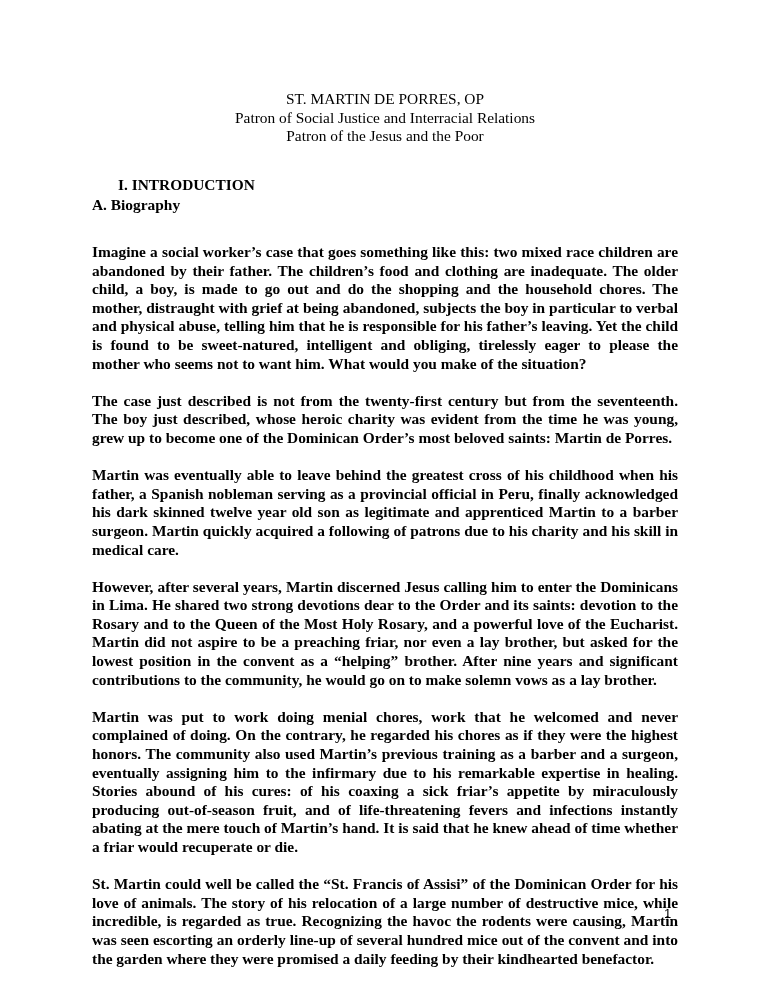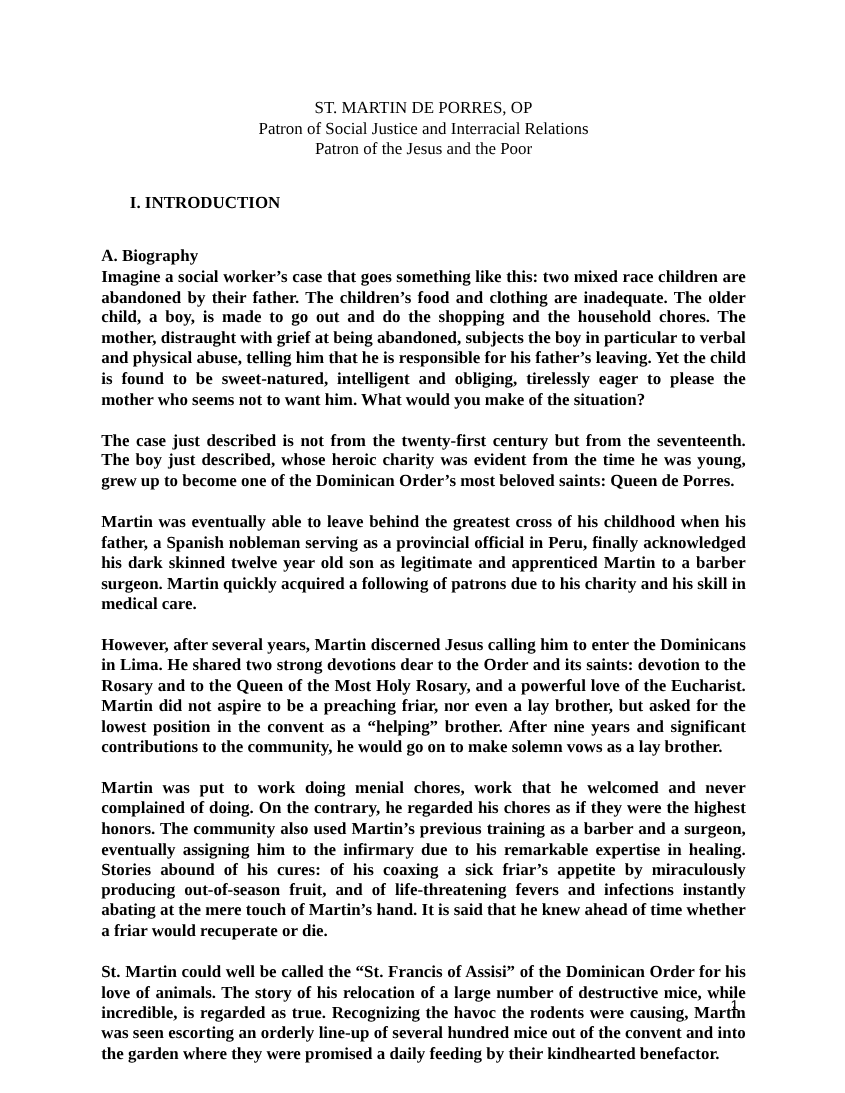--- a/index.html
+++ b/index.html
@@ -9,21 +9,21 @@
     background: #ffffff; color: #000000;
     font-family: "Liberation Serif", "DejaVu Serif", serif;
     font-size: 15.4px; line-height: 18.6px;
   }
   .title-block {
     position: absolute; left: 92px; width: 586px; top: 90px;
     text-align: center;
   }
   .title-block div { height: 18.6px; }
   .h1 { position: absolute; left: 92px; top: 176px; font-weight: bold; margin-left: 26px; }
-  .h2 { position: absolute; left: 92px; top: 224px; font-weight: bold; }
+  .h2 { position: absolute; left: 92px; top: 196px; font-weight: bold; }
   .body {
     position: absolute; left: 92px; top: 243px; width: 586px;
   }
   .body p {
     margin: 0 0 18.6px 0; text-align: justify; hyphens: none; font-weight: bold;
   }
   .page-number {
     position: absolute; left: 664px; top: 905px;
     font-family: "Liberation Sans", "DejaVu Sans", sans-serif;
     font-size: 13px; color: #000;
@@ -37,21 +37,21 @@
     <div>ST. MARTIN DE PORRES, OP</div>
     <div>Patron of Social Justice and Interracial Relations</div>
     <div>Patron of the Jesus and the Poor</div>
   </div>
 
   <div class="h1">I. INTRODUCTION</div>
   <div class="h2">A. Biography</div>
 
   <div class="body">
     <p>Imagine a social worker’s case that goes something like this: two mixed race children are abandoned by their father. The children’s food and clothing are inadequate. The older child, a boy, is made to go out and do the shopping and the household chores. The mother, distraught with grief at being abandoned, subjects the boy in particular to verbal and physical abuse, telling him that he is responsible for his father’s leaving. Yet the child is found to be sweet-natured, intelligent and obliging, tirelessly eager to please the mother who seems not to want him. What would you make of the situation?</p>
-    <p>The case just described is not from the twenty-first century but from the seventeenth. The boy just described, whose heroic charity was evident from the time he was young, grew up to become one of the Dominican Order’s most beloved saints: Queen de Porres.</p>
+    <p>The case just described is not from the twenty-first century but from the seventeenth. The boy just described, whose heroic charity was evident from the time he was young, grew up to become one of the Dominican Order’s most beloved saints: Martin de Porres.</p>
     <p>Martin was eventually able to leave behind the greatest cross of his childhood when his father, a Spanish nobleman serving as a provincial official in Peru, finally acknowledged his dark skinned twelve year old son as legitimate and apprenticed Martin to a barber surgeon. Martin quickly acquired a following of patrons due to his charity and his skill in medical care.</p>
     <p>However, after several years, Martin discerned Jesus calling him to enter the Dominicans in Lima. He shared two strong devotions dear to the Order and its saints: devotion to the Rosary and to the Queen of the Most Holy Rosary, and a powerful love of the Eucharist. Martin did not aspire to be a preaching friar, nor even a lay brother, but asked for the lowest position in the convent as a “helping” brother. After nine years and significant contributions to the community, he would go on to make solemn vows as a lay brother.</p>
     <p>Martin was put to work doing menial chores, work that he welcomed and never complained of doing. On the contrary, he regarded his chores as if they were the highest honors. The community also used Martin’s previous training as a barber and a surgeon, eventually assigning him to the infirmary due to his remarkable expertise in healing. Stories abound of his cures: of his coaxing a sick friar’s appetite by miraculously producing out-of-season fruit, and of life-threatening fevers and infections instantly abating at the mere touch of Martin’s hand. It is said that he knew ahead of time whether a friar would recuperate or die.</p>
     <p>St. Martin could well be called the “St. Francis of Assisi” of the Dominican Order for his love of animals. The story of his relocation of a large number of destructive mice, while incredible, is regarded as true. Recognizing the havoc the rodents were causing, Martin was seen escorting an orderly line-up of several hundred mice out of the convent and into the garden where they were promised a daily feeding by their kindhearted benefactor.</p>
   </div>
 
   <div class="page-number">1</div>
 </div>
 
 </body></html>

